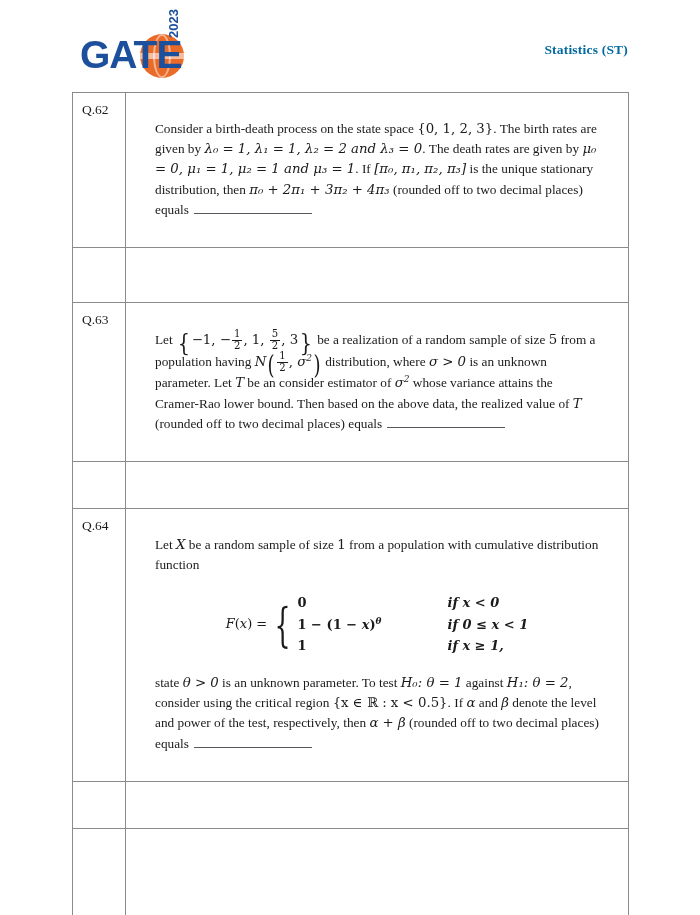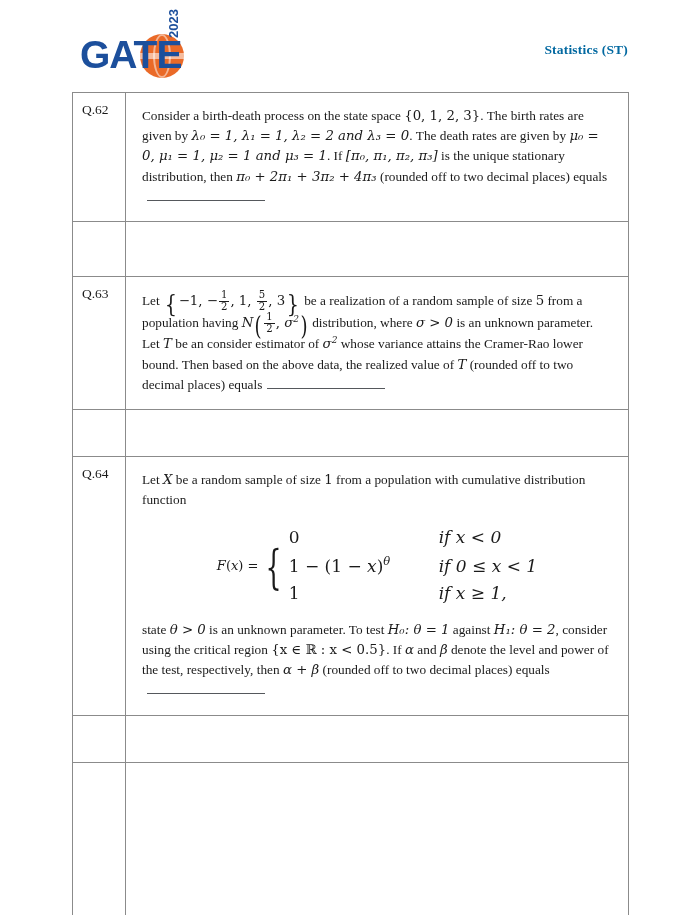--- a/index.html
+++ b/index.html
@@ -113,21 +113,21 @@
     font-size: 13.5px;
     font-family: "Liberation Serif", serif;
     white-space: nowrap;
   }
   .qbody {
     padding: 9px 12px 10px 12px;
     font-size: 13.3px;
     line-height: 1.52;
     text-align: left;
   }
-  .qbody p { margin: 4px; }
+  .qbody p { margin: 17px; }
 
   
   .m { font-family: "DejaVu Serif", serif; font-style: italic; }
   .mn { font-family: "DejaVu Serif", serif; font-style: normal; }
   .gk { font-family: "DejaVu Serif", serif; font-style: italic; }
   sup { font-size: 0.68em; }
 
   .frac {
     display: inline-block;
     vertical-align: -0.42em;
@@ -199,21 +199,22 @@
     top: 1px;
   }
   .eq-cases {
     display: inline-block;
     vertical-align: middle;
   }
   .eq-row {
     display: block;
     line-height: 1.62;
     white-space: nowrap;
-    font-size: 17px;
+    font-size: 13px;
+    font-weight: bold;
   }
   .eq-case { display: inline-block; width: 150px; }
   .eq-cond { display: inline-block; font-style: italic; font-family: "DejaVu Serif", serif; }
 
   .spacer-row td { height: 54px; }
   .spacer-row-sm td { height: 46px; }
   .tail-row td { height: 172px; }
 </style>
 </head>
 <body>

